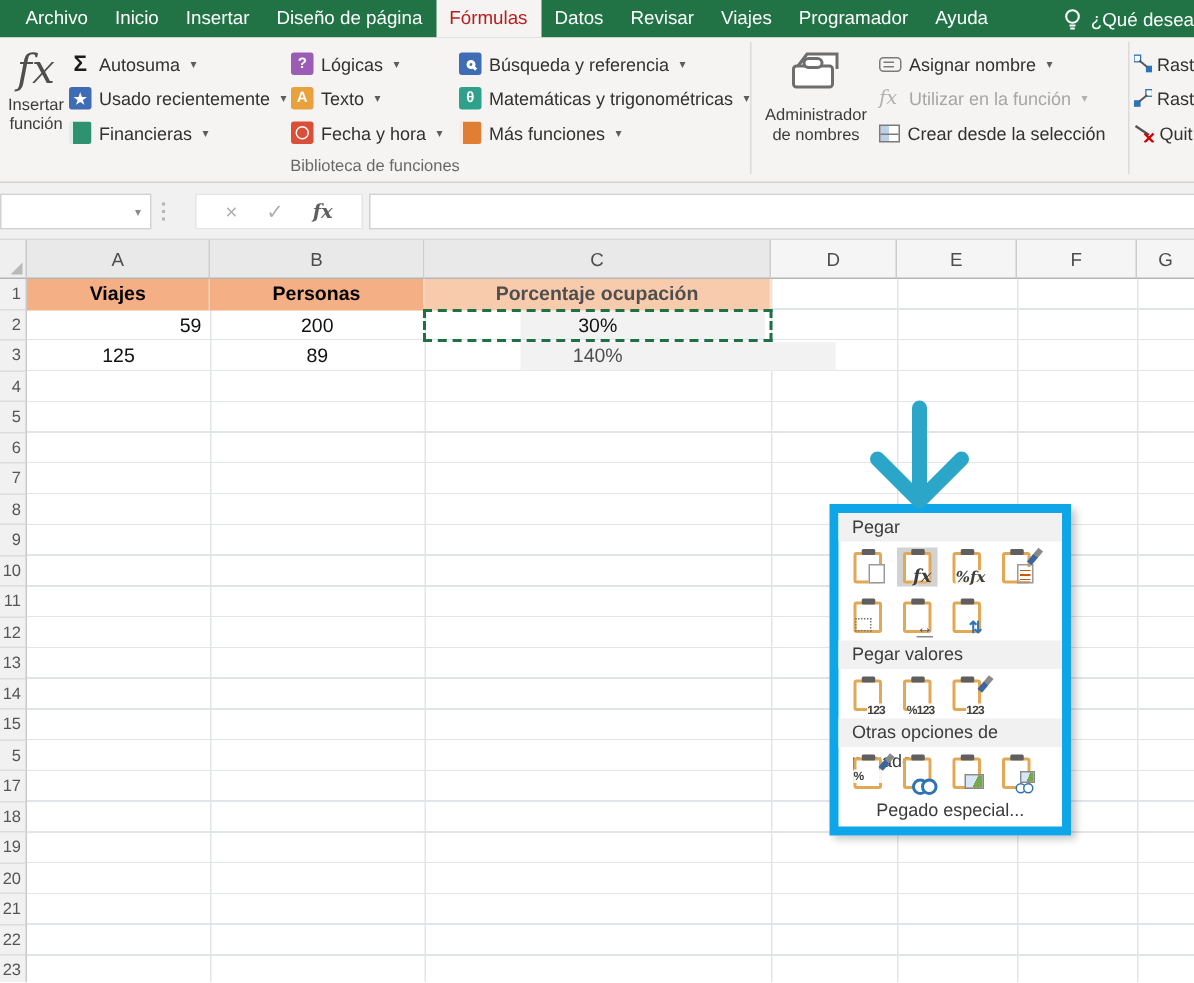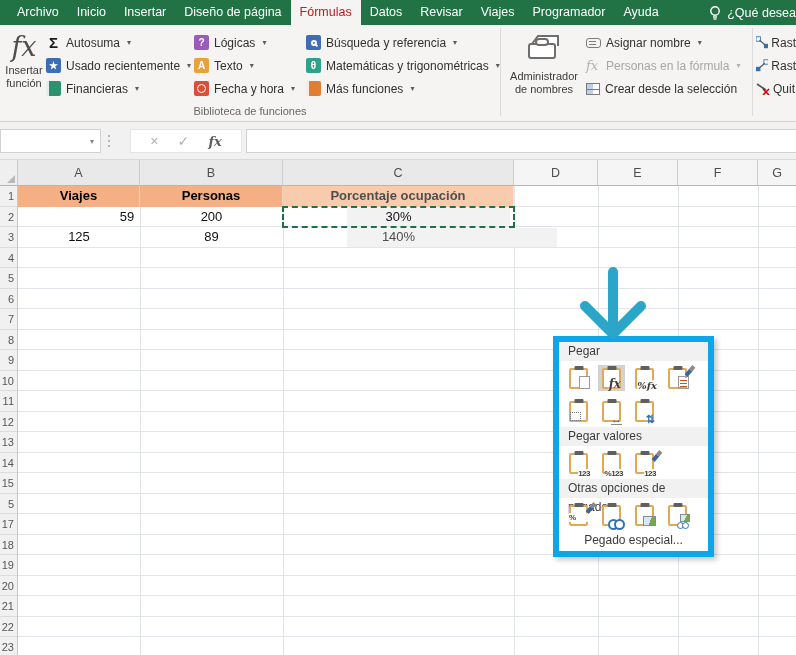--- a/index.html
+++ b/index.html
@@ -247,21 +247,21 @@
     </div>
 
     <div class="namescol">
       <div class="ritem">
         <span class="tagic"></span>
         <span>Asignar nombre</span>
         <span class="caret">▾</span>
       </div>
       <div class="ritem disabled">
         <span class="fxsmall dim">𝑓x</span>
-        <span>Personas en la fórmula</span>
+        <span>Utilizar en la función</span>
         <span class="caret" style="color:#b3b1af;">▾</span>
       </div>
       <div class="ritem">
         <span class="gridic"></span>
         <span>Crear desde la selección</span>
       </div>
     </div>
 
     <div class="vsep" style="left:752px;"></div>
 

